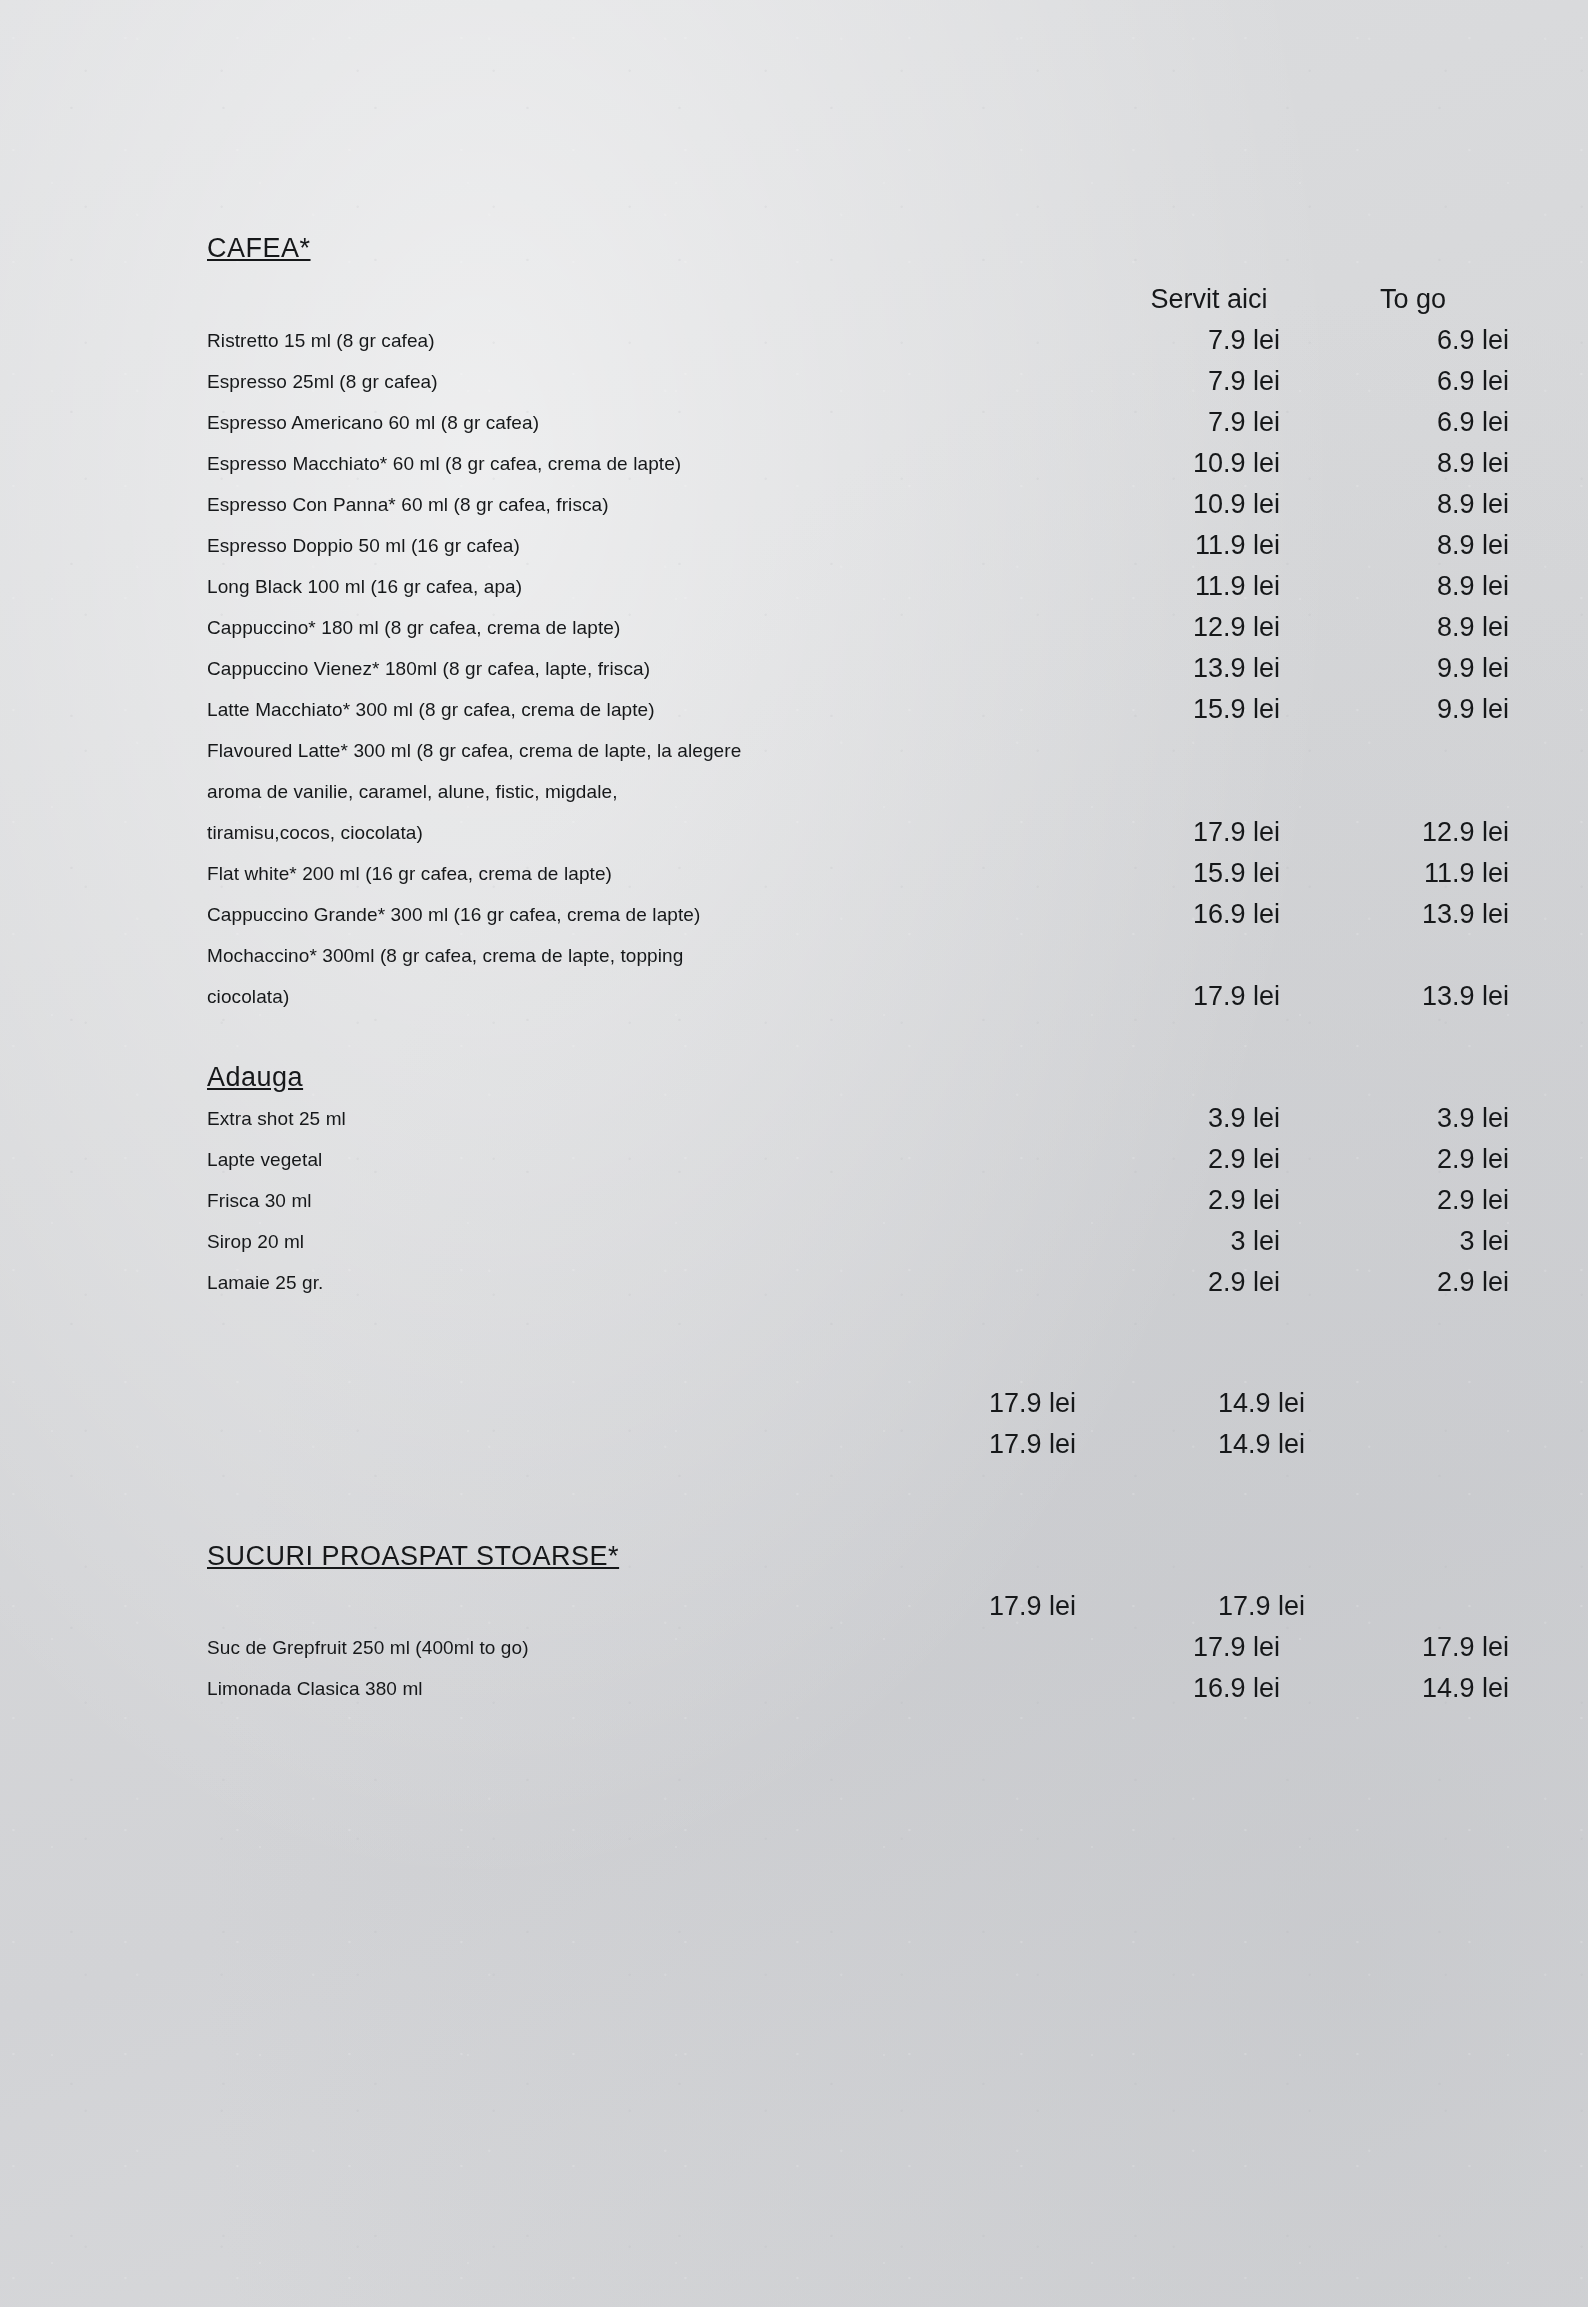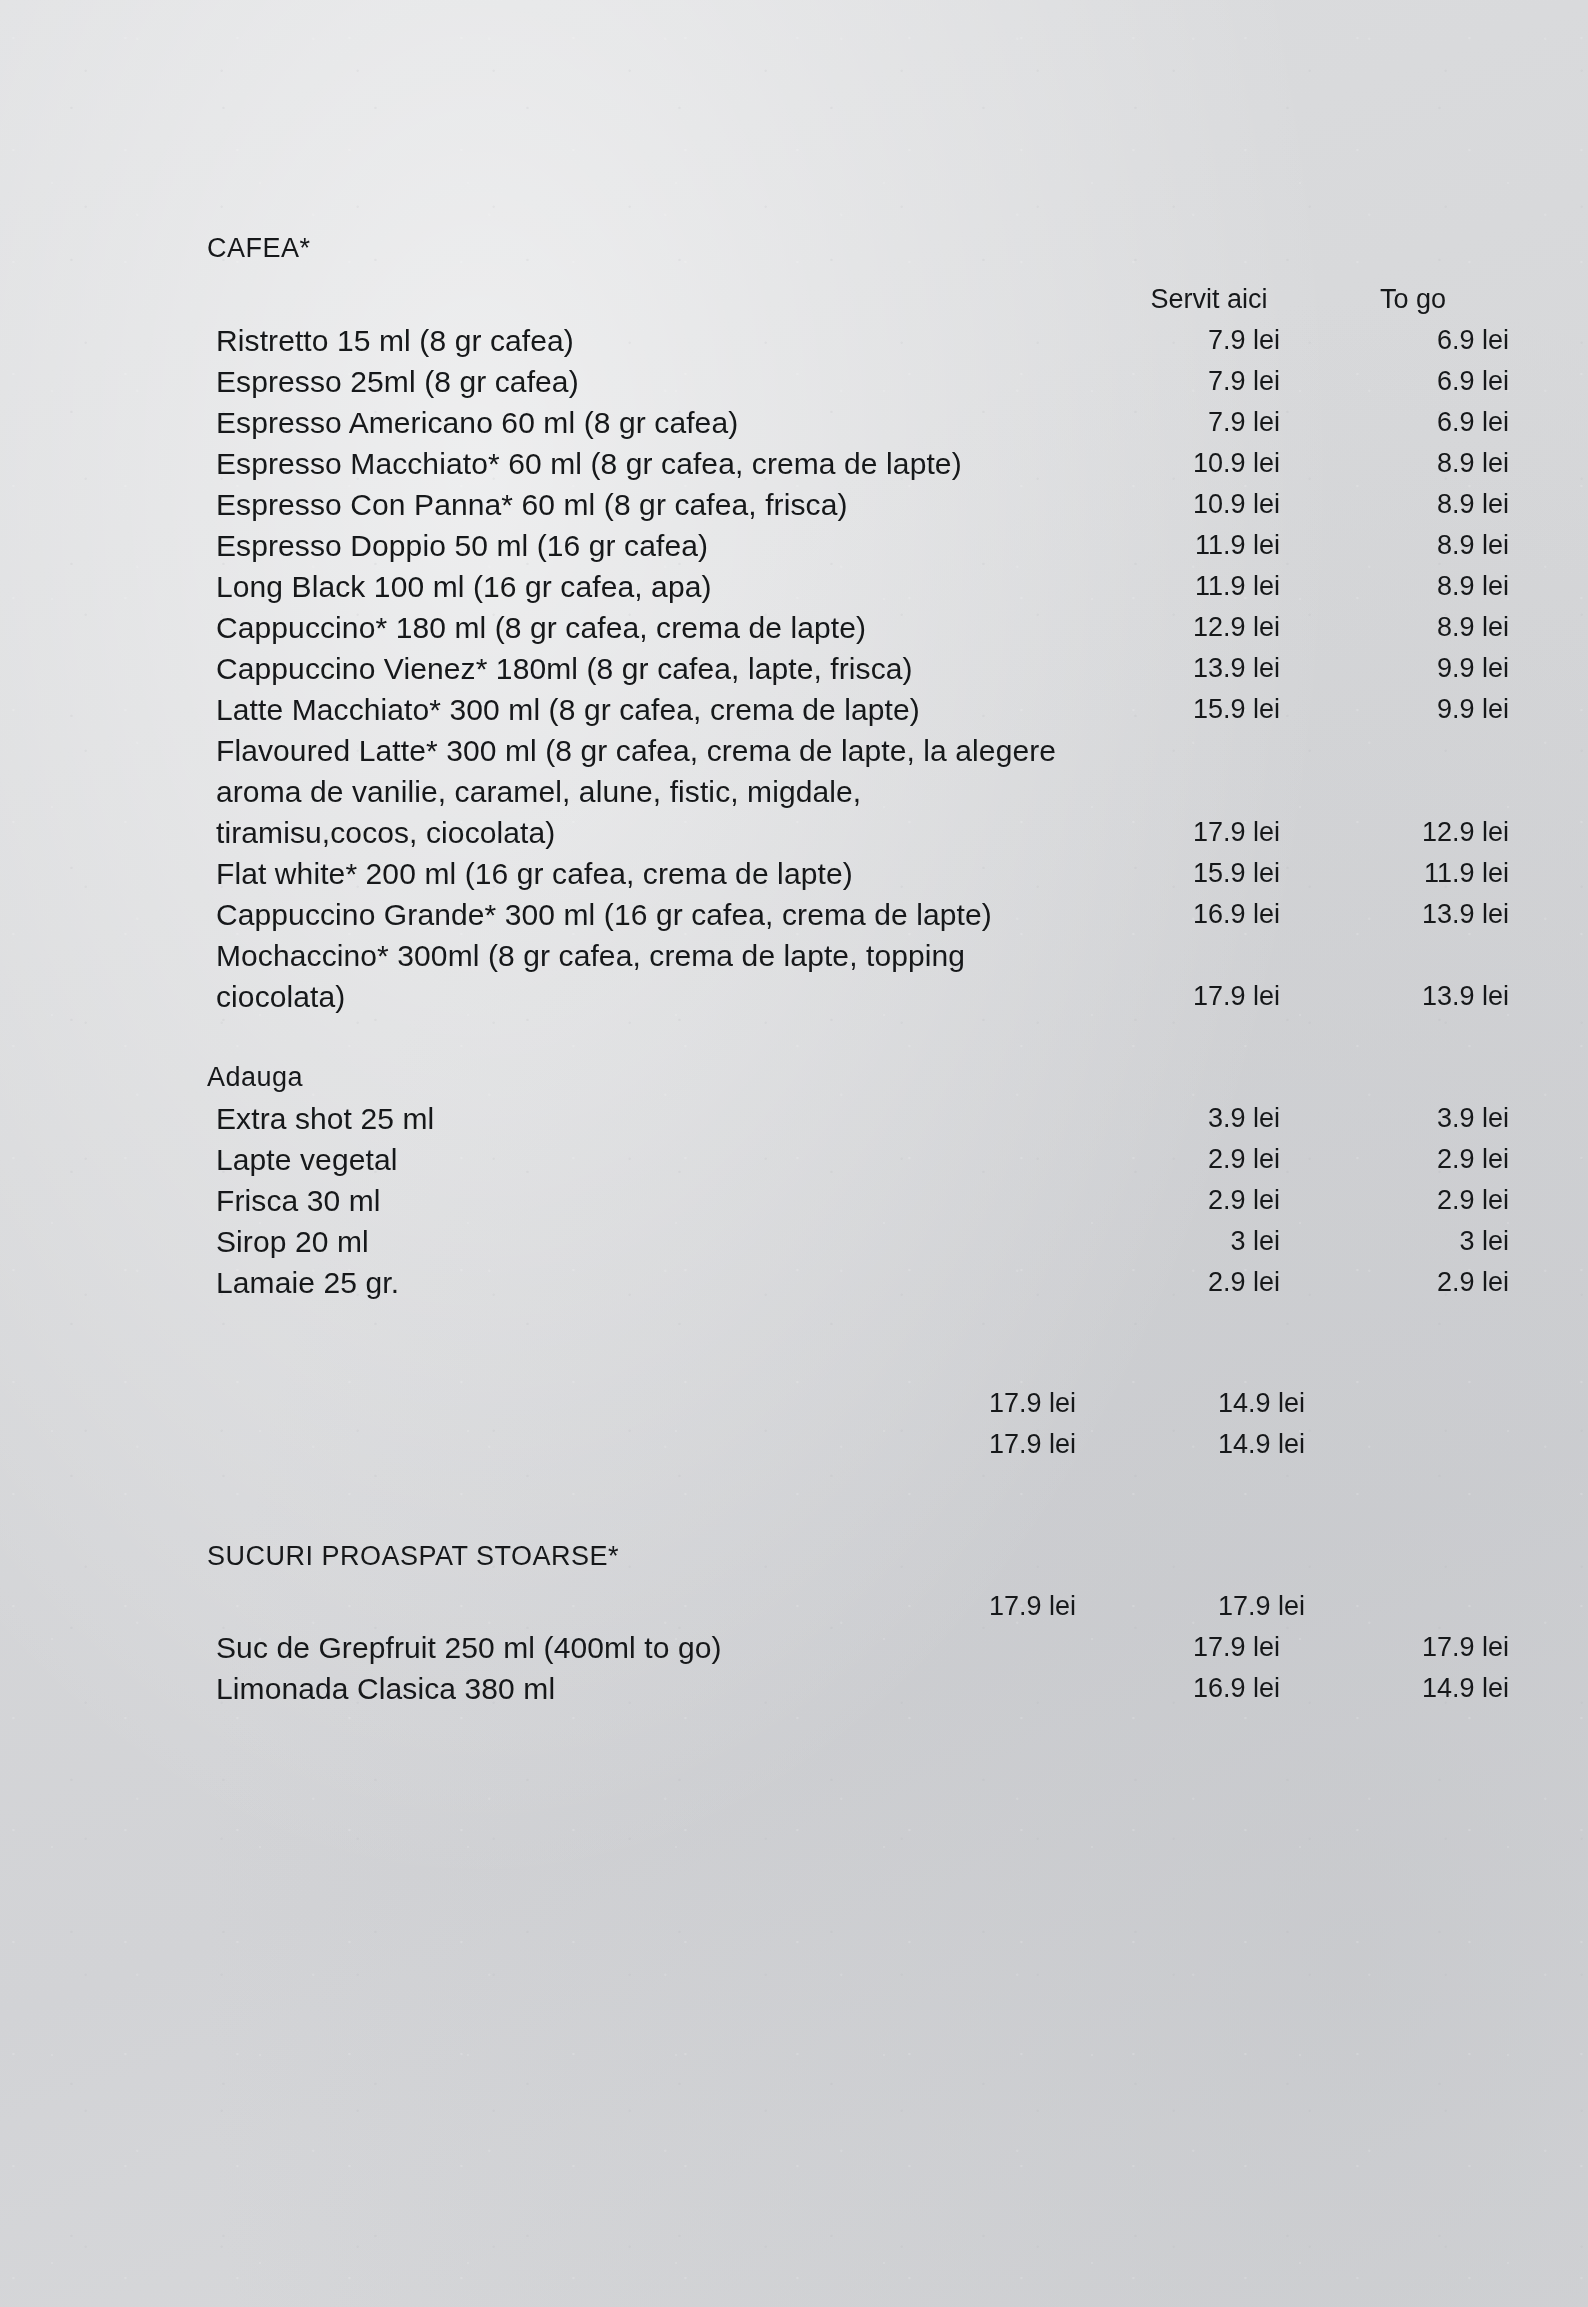--- a/index.html
+++ b/index.html
@@ -47,25 +47,24 @@
   }
 
   
   .row {
     display: grid;
     grid-template-columns: 898px 200px 200px;
     align-items: start;
     column-gap: 4px;
   }
   .name {
-    font-size: 30px;
+    font-size: 19px;
     line-height: 41px;
     letter-spacing: 0.1px;
     white-space: pre-line;
-    margin-left: 9px;
   }
   .price {
     font-size: 27px;
     line-height: 41px;
     text-align: right;
     white-space: nowrap;
   }
   .price.col-togo {
     padding-right: 4px;
   }
@@ -79,20 +78,21 @@
     line-height: 41px;
     text-align: center;
   }
   .col-head.h-here { }
   .col-head.h-togo { }
 
   .section-title {
     font-size: 27px;
     line-height: 41px;
     letter-spacing: 0.5px;
+    text-decoration: underline;
   }
 
   .spacer-12 { height: 9.6px; }
   .spacer-50 { height: 40px; }
   .spacer-88 { height: 71px; }
   .spacer-100 { height: 80px; }
 
   
   .row.align-bottom .price {
     align-self: end;

